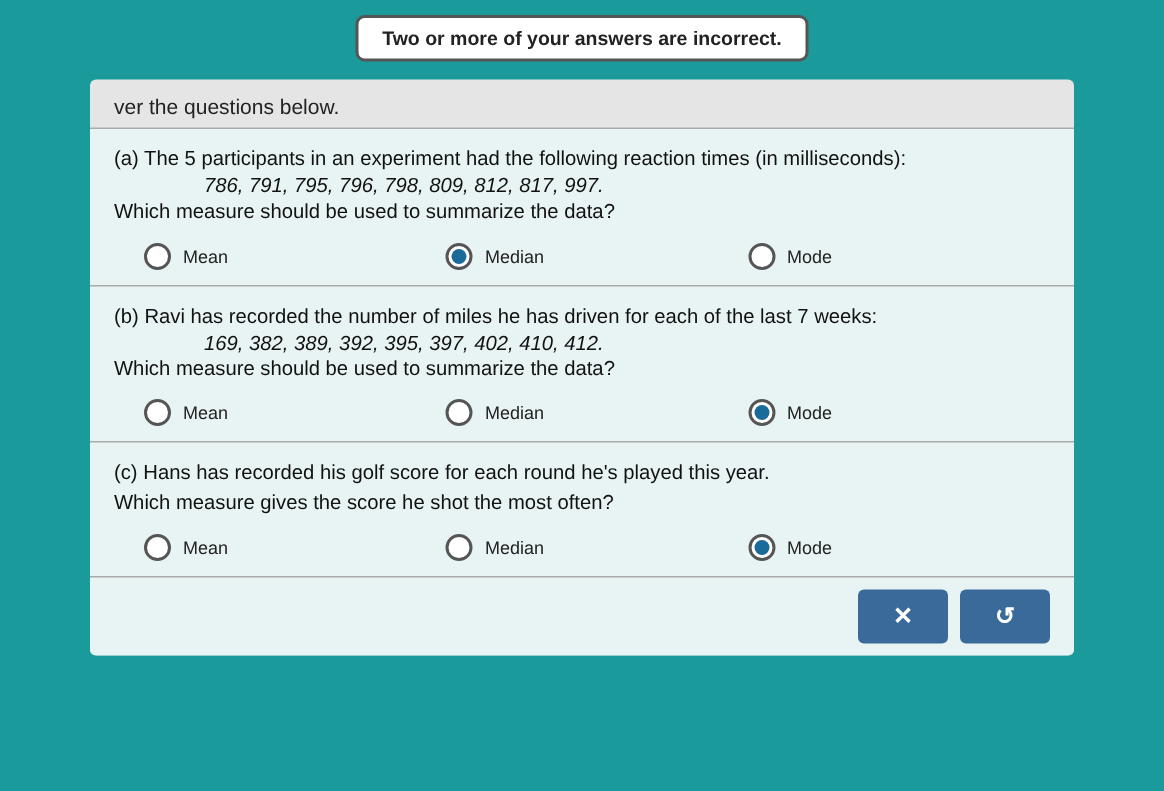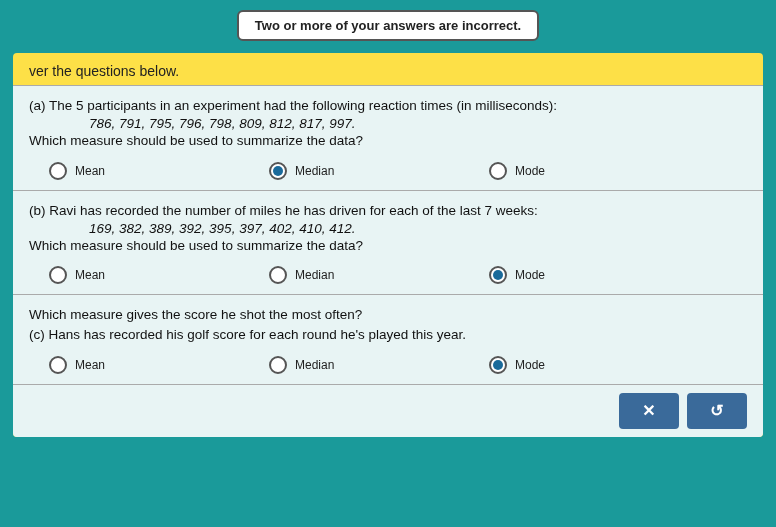--- a/index.html
+++ b/index.html
@@ -22,22 +22,22 @@
       border: 2px solid #555;
       border-radius: 6px;
       padding: 6px 16px;
       font-size: 13px;
       font-weight: bold;
       color: #222;
       margin-bottom: 12px;
     }
 
     .main-container {
-      background: #fde047;
-      width: 750px;
+      background: #e5e5e5;
+      width: 656px;
       border-radius: 4px;
       overflow: hidden;
     }
 
     .intro-text {
       padding: 10px 16px 6px 16px;
       font-size: 14px;
       color: #222;
     }
 
@@ -190,25 +190,25 @@
       <div class="option-item">
         <div class="radio-outer">
           <div class="radio-inner"></div>
         </div>
         <span class="option-label">Mode</span>
       </div>
     </div>
   </div>
 
   <div class="question-block">
-    <div class="question-text">Which measure gives the score he shot the most often?</div>
     <div class="question-text">
       <span>(c)</span>
       <span>Hans has recorded his golf score for each round he's played this year.</span>
     </div>
+    <div class="question-text">Which measure gives the score he shot the most often?</div>
     <div class="options-row">
       <div class="option-item">
         <div class="radio-outer">
         </div>
         <span class="option-label">Mean</span>
       </div>
       <div class="option-item">
         <div class="radio-outer">
         </div>
         <span class="option-label">Median</span>

